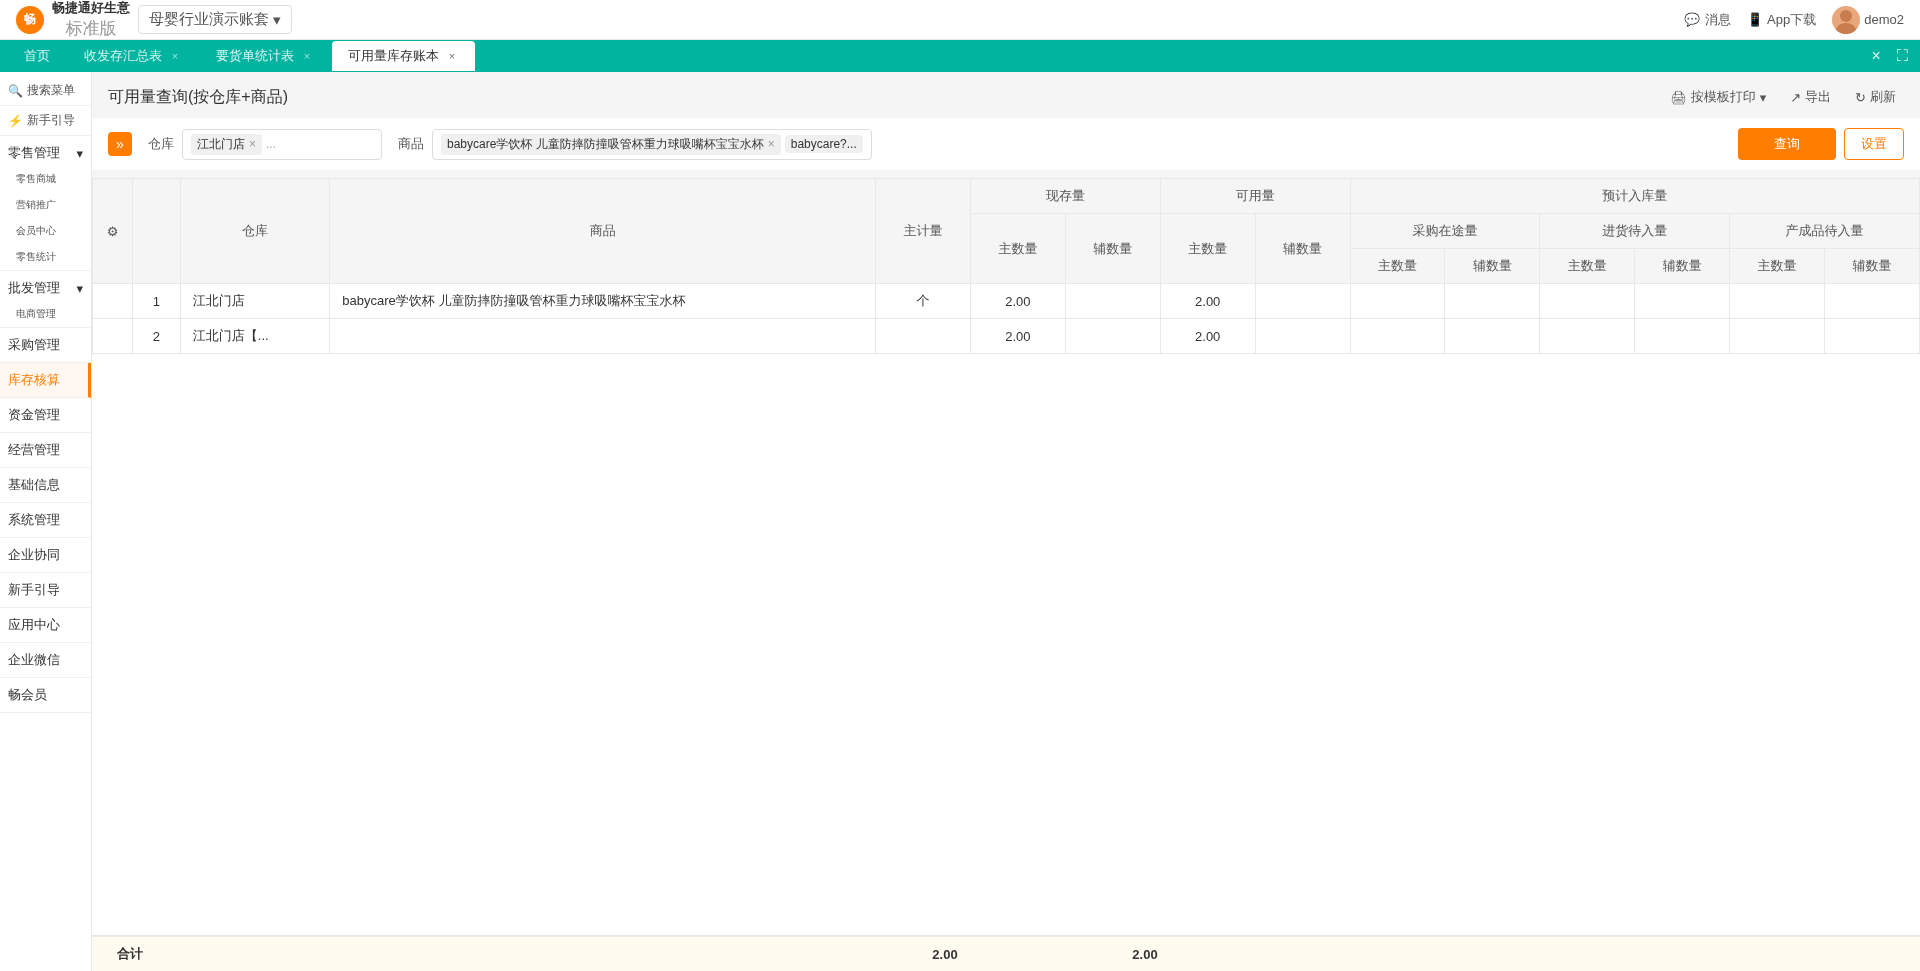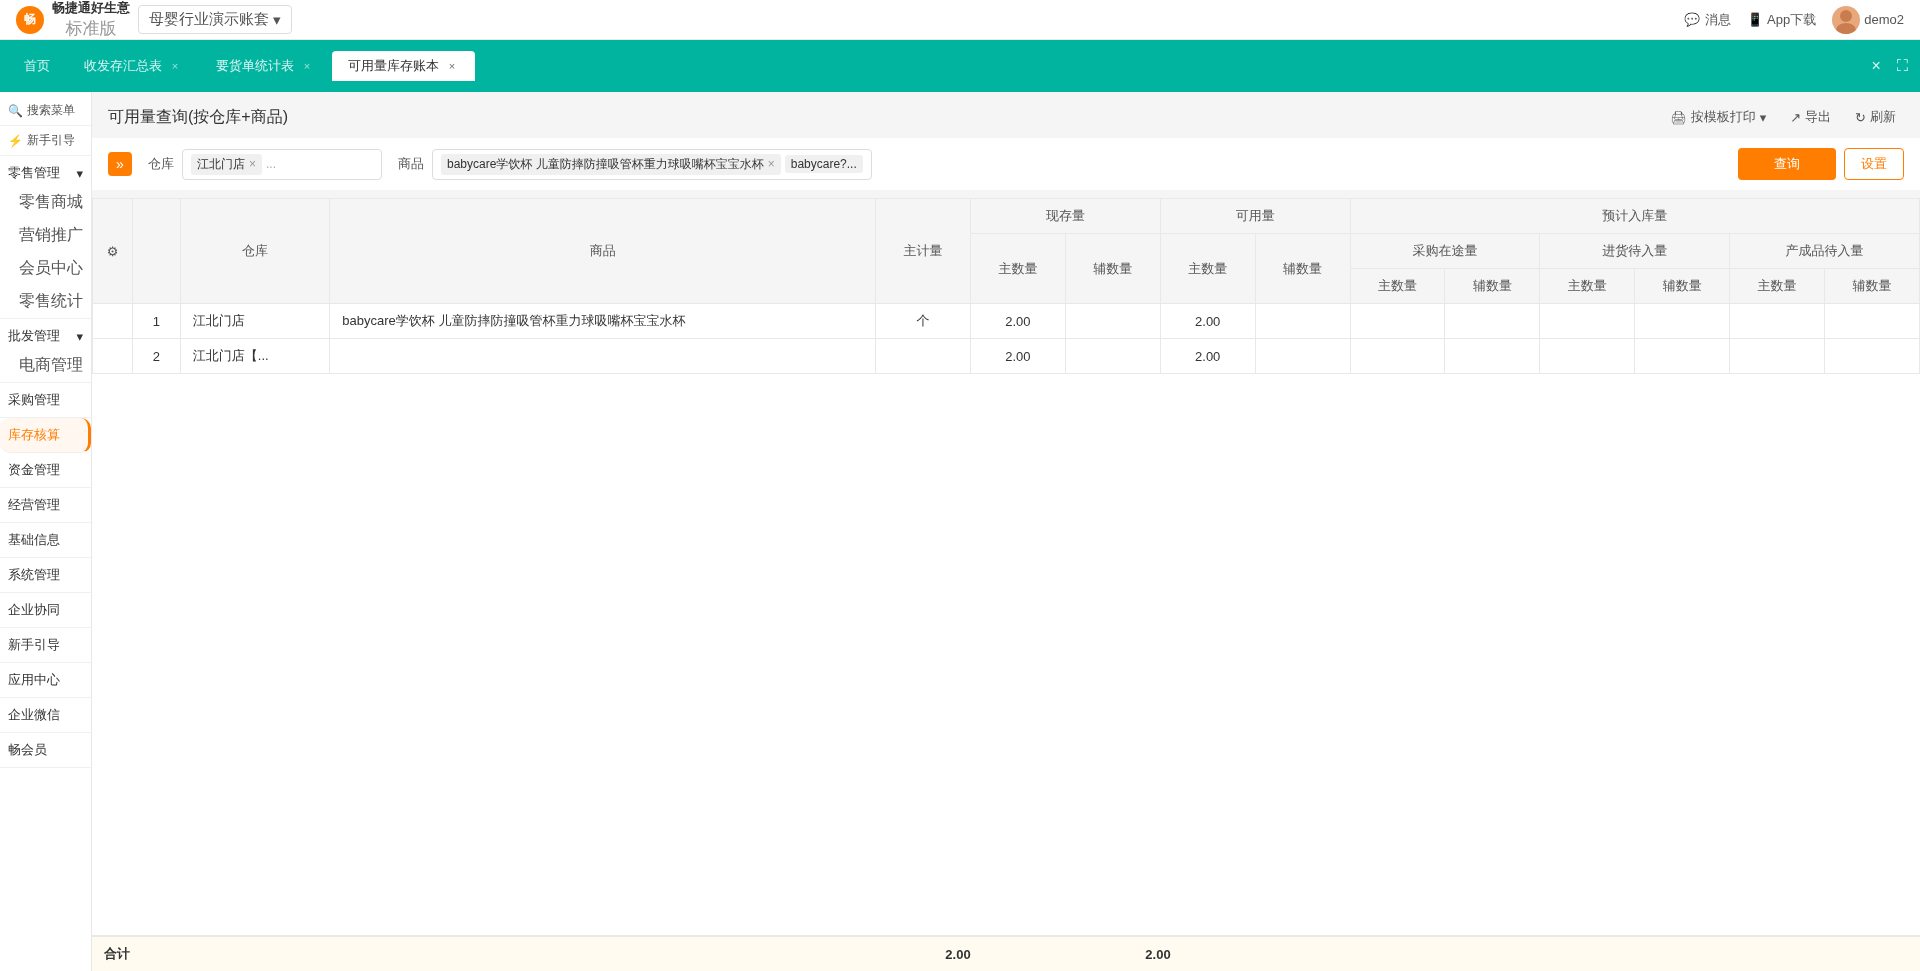--- a/index.html
+++ b/index.html
@@ -75,21 +75,21 @@
       background: #e8a87c;
       display: flex;
       align-items: center;
       justify-content: center;
       overflow: hidden;
     }
 
     
     .nav-tabs {
       background: #00b4a0;
-      height: 52px;
+      height: 32px;
       display: flex;
       align-items: center;
       padding: 0 8px;
       gap: 2px;
       flex-shrink: 0;
     }
     .nav-tab {
       padding: 6px 16px;
       font-size: 13px;
       color: rgba(255,255,255,0.85);
@@ -171,25 +171,24 @@
       padding: 8px 8px 4px;
       font-size: 13px;
       color: #333;
       cursor: pointer;
       display: flex;
       align-items: center;
       justify-content: space-between;
     }
     .sidebar-item {
       padding: 6px 8px 6px 16px;
-      font-size: 16px;
+      font-size: 10px;
       color: #555;
       cursor: pointer;
       white-space: nowrap;
-      text-align: right;
     }
     .sidebar-standalone {
       padding: 8px 8px;
       font-size: 13px;
       color: #333;
       cursor: pointer;
       border-bottom: 1px solid #f0f0f0;
     }
 
     
@@ -340,21 +339,21 @@
       padding: 8px 12px;
       text-align: center;
       color: #333;
     }
     .gear-col { width: 40px; }
     
     
     .footer-total {
       background: #fffbf0;
       border-top: 2px solid #e8e8e8;
-      padding: 8px 12px;
+      padding: 8px 25px;
       display: flex;
       align-items: center;
       font-size: 13px;
       color: #333;
       flex-shrink: 0;
     }
     .footer-label {
       width: 160px;
       font-weight: bold;
     }
@@ -448,21 +447,21 @@
       <div class="sidebar-item">零售统计</div>
     </div>
     <div class="sidebar-group">
       <div class="sidebar-group-header">
         <span>批发管理</span>
         <span class="chevron-down"></span>
       </div>
       <div class="sidebar-item">电商管理</div>
     </div>
     <div class="sidebar-standalone">采购管理</div>
-    <div class="sidebar-standalone active" style="color:#ff7d00;background:#fff7f0;border-right:3px solid #ff7d00;border-radius:10px;">库存核算</div>
+    <div class="sidebar-standalone active" style="color:#ff7d00;background:#fff7f0;border-right:3px solid #ff7d00;">库存核算</div>
     <div class="sidebar-standalone">资金管理</div>
     <div class="sidebar-standalone">经营管理</div>
     <div class="sidebar-standalone">基础信息</div>
     <div class="sidebar-standalone">系统管理</div>
     <div class="sidebar-standalone">企业协同</div>
     <div class="sidebar-standalone">新手引导</div>
     <div class="sidebar-standalone">应用中心</div>
     <div class="sidebar-standalone">企业微信</div>
     <div class="sidebar-standalone">畅会员</div>
   </div>

